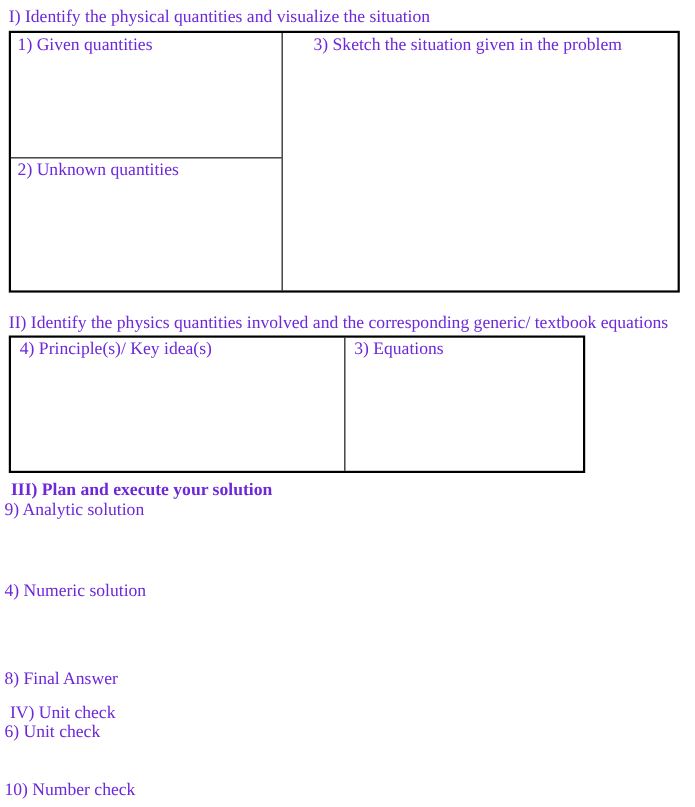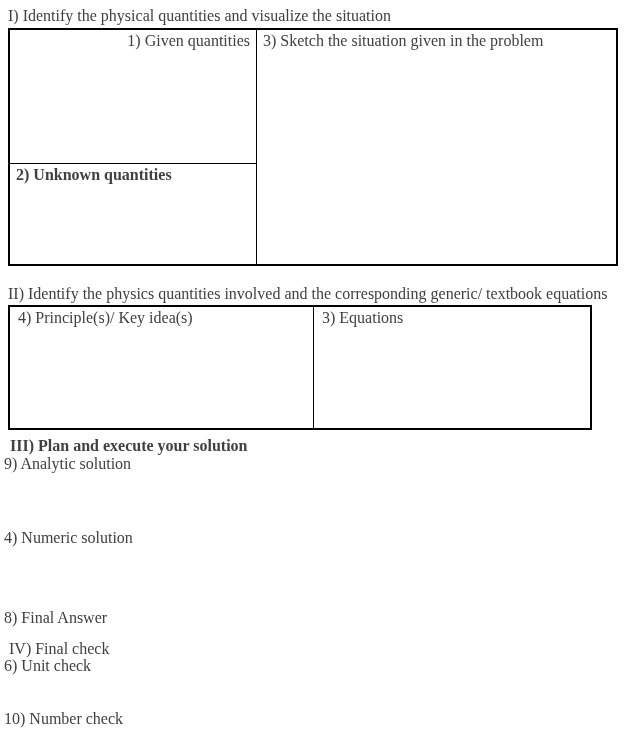--- a/index.html
+++ b/index.html
@@ -1,48 +1,48 @@
 <!DOCTYPE html>
 <html><head>
 <meta charset="utf-8">
 <style>
   html, body { margin: 0; padding: 0; background: #ffffff; }
   .page {
     position: relative;
     width: 632px;
     height: 734px;
     background: #ffffff;
-    color: #404040;
+    color: #6d28d9;
     font-family: "Liberation Serif", serif;
     font-size: 16px;
     overflow: hidden;
   }
   .line {
     position: absolute;
     white-space: nowrap;
     line-height: 19px;
   }
   .tbl {
     position: absolute;
     box-sizing: border-box;
     border: 2px solid #000000;
     display: flex;
     background: #ffffff;
   }
   .tbl-1 { left: 8px; top: 28px; width: 610px; height: 238px; }
-  .tbl-2 { left: 8px; top: 305px; width: 584px; height: 125px; }
+  .tbl-2 { left: 8px; top: 305px; width: 524px; height: 125px; }
   .col-left-1 {
     width: 246px;
     border-right: 1px solid #000000;
     display: flex;
     flex-direction: column;
   }
-  .cell-top-1 { height: 134px; border-bottom: 1px solid #000000; text-align: right; }
-  .cell-bottom-1 { flex: 1; font-weight: bold; }
-  .col-right-1 { flex: 1; }
+  .cell-top-1 { height: 114px; border-bottom: 1px solid #000000; }
+  .cell-bottom-1 { flex: 1; }
+  .col-right-1 { flex: 1; margin-left: 22px; }
   .col-left-2 { width: 304px; border-right: 1px solid #000000; }
   .col-right-2 { flex: 1; }
   .cell { padding: 2px 6px; box-sizing: border-box; }
   .cell-2 { padding: 2px 8px; }
   .cell span { display: inline; }
 </style>
 </head>
 <body>
 
 <div class="page">
@@ -75,19 +75,19 @@
   </div>
 
   <div class="line" style="left:10px; top:436px;font-weight:bold;">III) Plan and execute your solution</div>
 
   <div class="line" style="left:4px; top:454px;">9) Analytic solution</div>
 
   <div class="line" style="left:4px; top:528px;">4) Numeric solution</div>
 
   <div class="line" style="left:4px; top:608px;">8) Final Answer</div>
 
-  <div class="line" style="left:9px; top:639px;">IV) Final check</div>
+  <div class="line" style="left:9px; top:639px;">IV) Unit check</div>
 
   <div class="line" style="left:4px; top:656px;">6) Unit check</div>
 
   <div class="line" style="left:4px; top:709px;">10) Number check</div>
 
 </div>
 
 </body></html>

